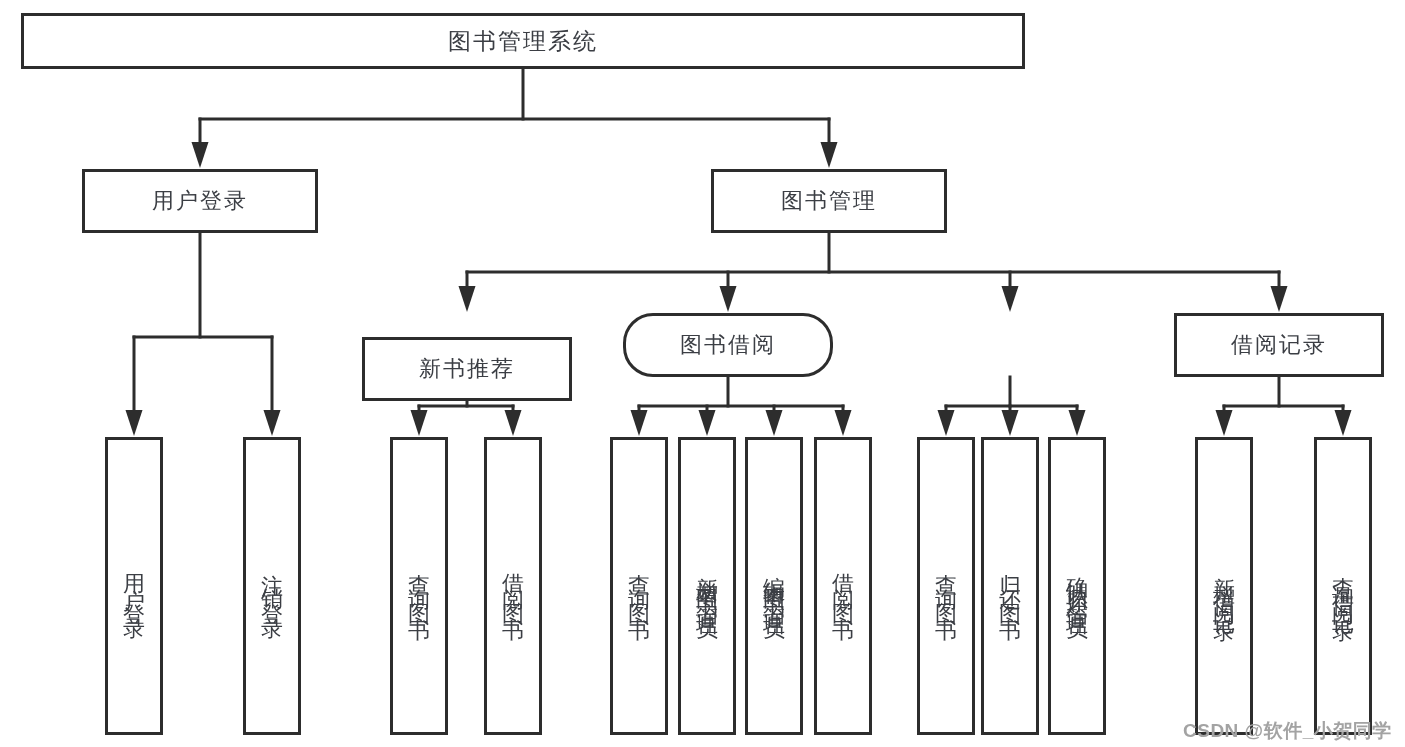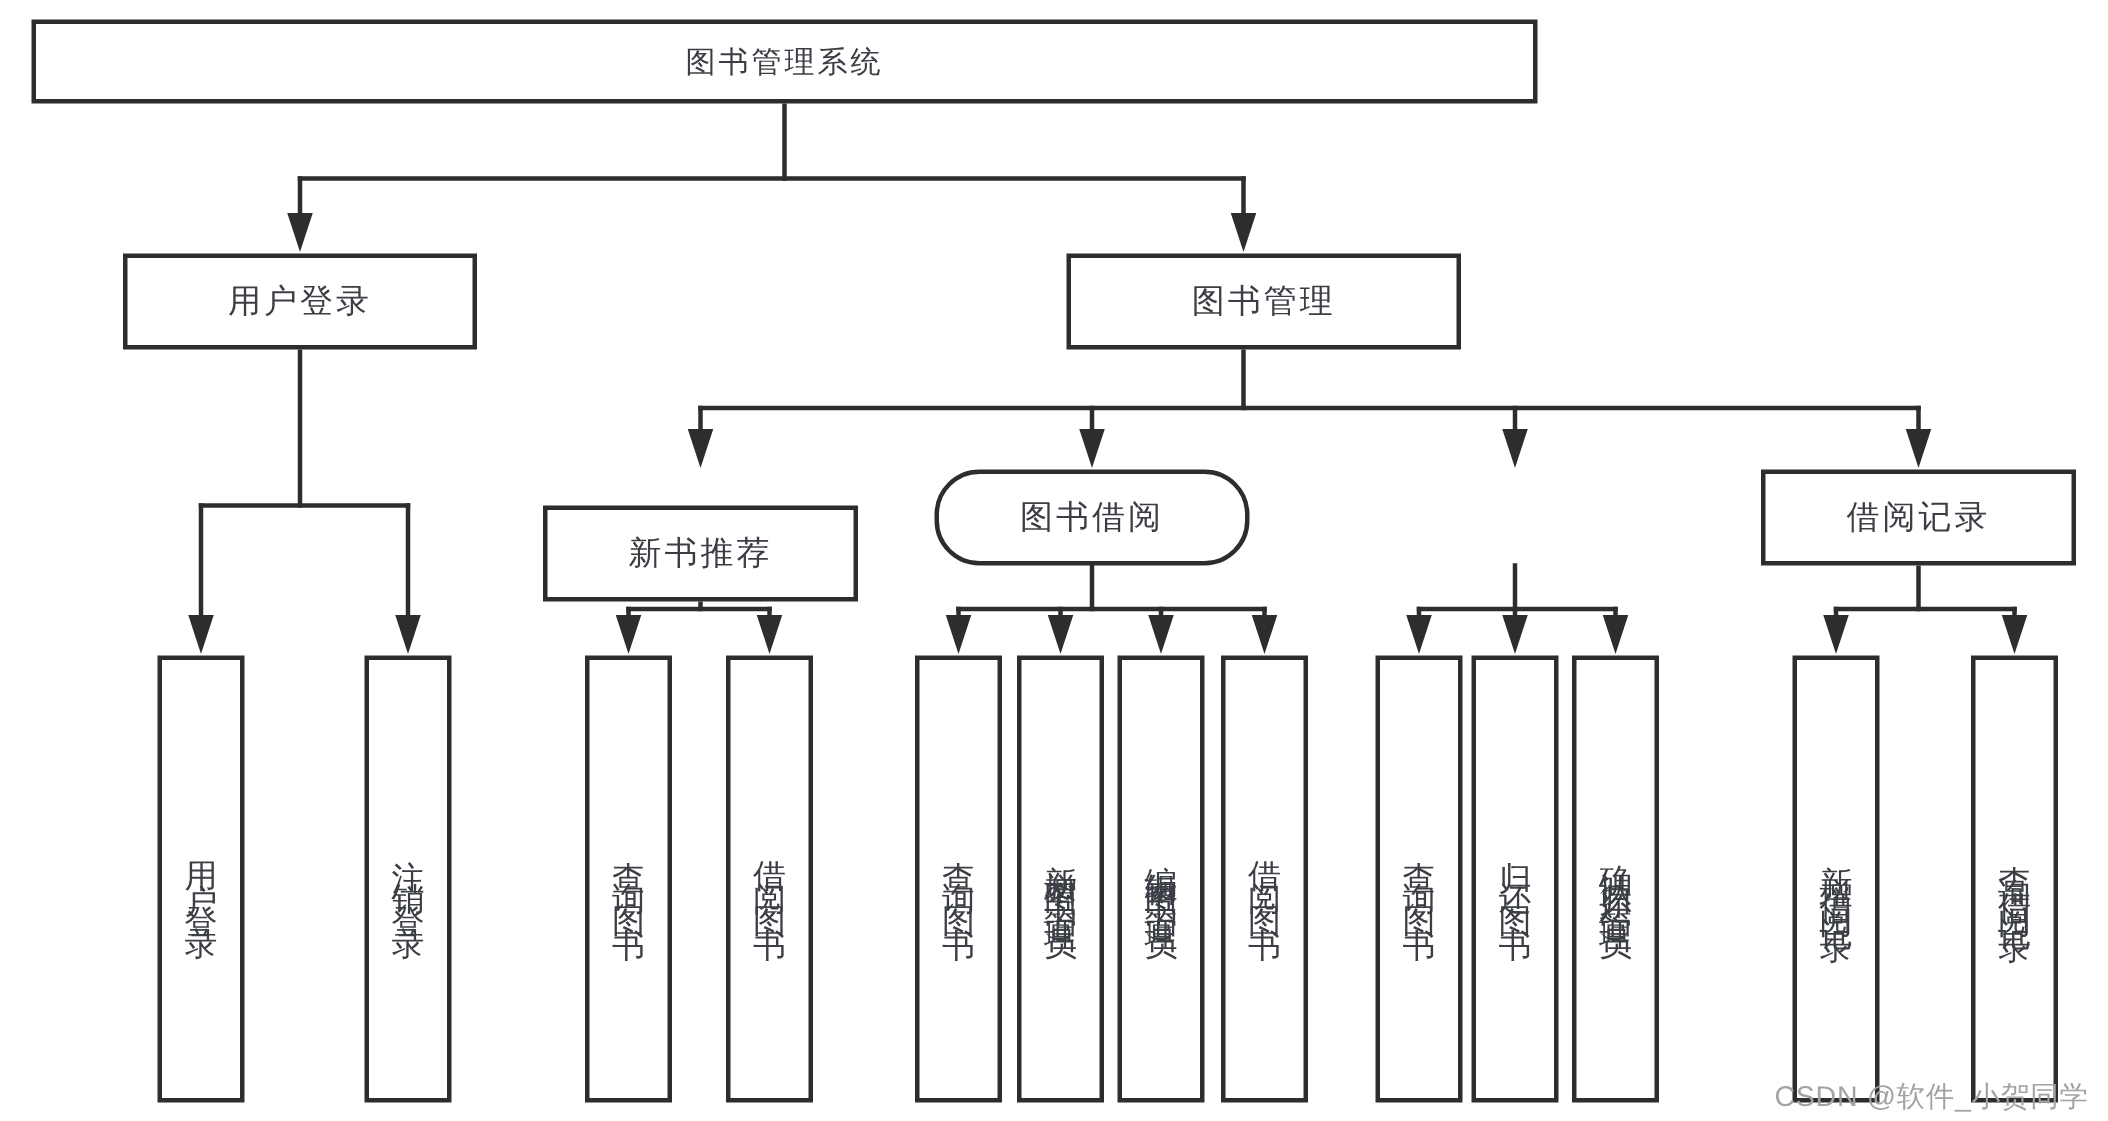--- a/index.html
+++ b/index.html
@@ -25,49 +25,49 @@
   .box{
     position:absolute;box-sizing:border-box;
     background:var(--background);
     border:3px solid var(--line);
     display:flex;align-items:center;justify-content:center;
   }
   .label{
     font-size:22px;color:var(--text);
     letter-spacing:2px;white-space:nowrap;
   }
-  .root-label{font-size:20px;}
+  .root-label{font-size:23px;}
   .vtext{
     writing-mode:vertical-rl;text-orientation:mixed;
     font-size:22px;line-height:1;color:var(--text);
     white-space:nowrap;
   }
   .sp4{letter-spacing:15px;}
   .sp6{letter-spacing:9px;}
   .sp9{letter-spacing:6px;}
   
   .n-root{left:21px;top:13px;width:1004px;height:56px;}
   .n-user-login{left:82px;top:169px;width:236px;height:64px;}
-  .n-book-mgmt{left:711px;top:169px;width:263px;height:64px;text-align:right;}
+  .n-book-mgmt{left:711px;top:169px;width:236px;height:64px;text-align:right;}
   .n-l2{top:313px;width:210px;height:64px;}
   .n-recommend{left:362px;margin-top:24px;}
   .n-borrowing{left:623px;border-radius:30px;}
   .n-current{left:905px;}
   .n-records{left:1174px;}
   .leaf{top:437px;width:58px;height:298px;}
   .lf1{left:105px;}  .lf2{left:243px;}
   .lf3{left:390px;}  .lf4{left:484px;}
   .lf5{left:610px;}  .lf6{left:678px;}
   .lf7{left:745px;}  .lf8{left:814px;}
   .lf9{left:917px;}  .lf10{left:981px;} .lf11{left:1048px;}
   .lf12{left:1195px;} .lf13{left:1314px;}
   .watermark{
     position:absolute;left:1183px;top:718px;
     font-size:19px;color:var(--watermark);
-    letter-spacing:0.5px;white-space:nowrap;z-index:10;
+    letter-spacing:0.5px;white-space:nowrap;z-index:10;font-weight:bold;
   }
 </style>
 </head>
 <body>
 
 <div class="stage">
 
   <svg class="connectors" viewBox="0 0 1405 747" xmlns="http://www.w3.org/2000/svg">
 
     <g>

